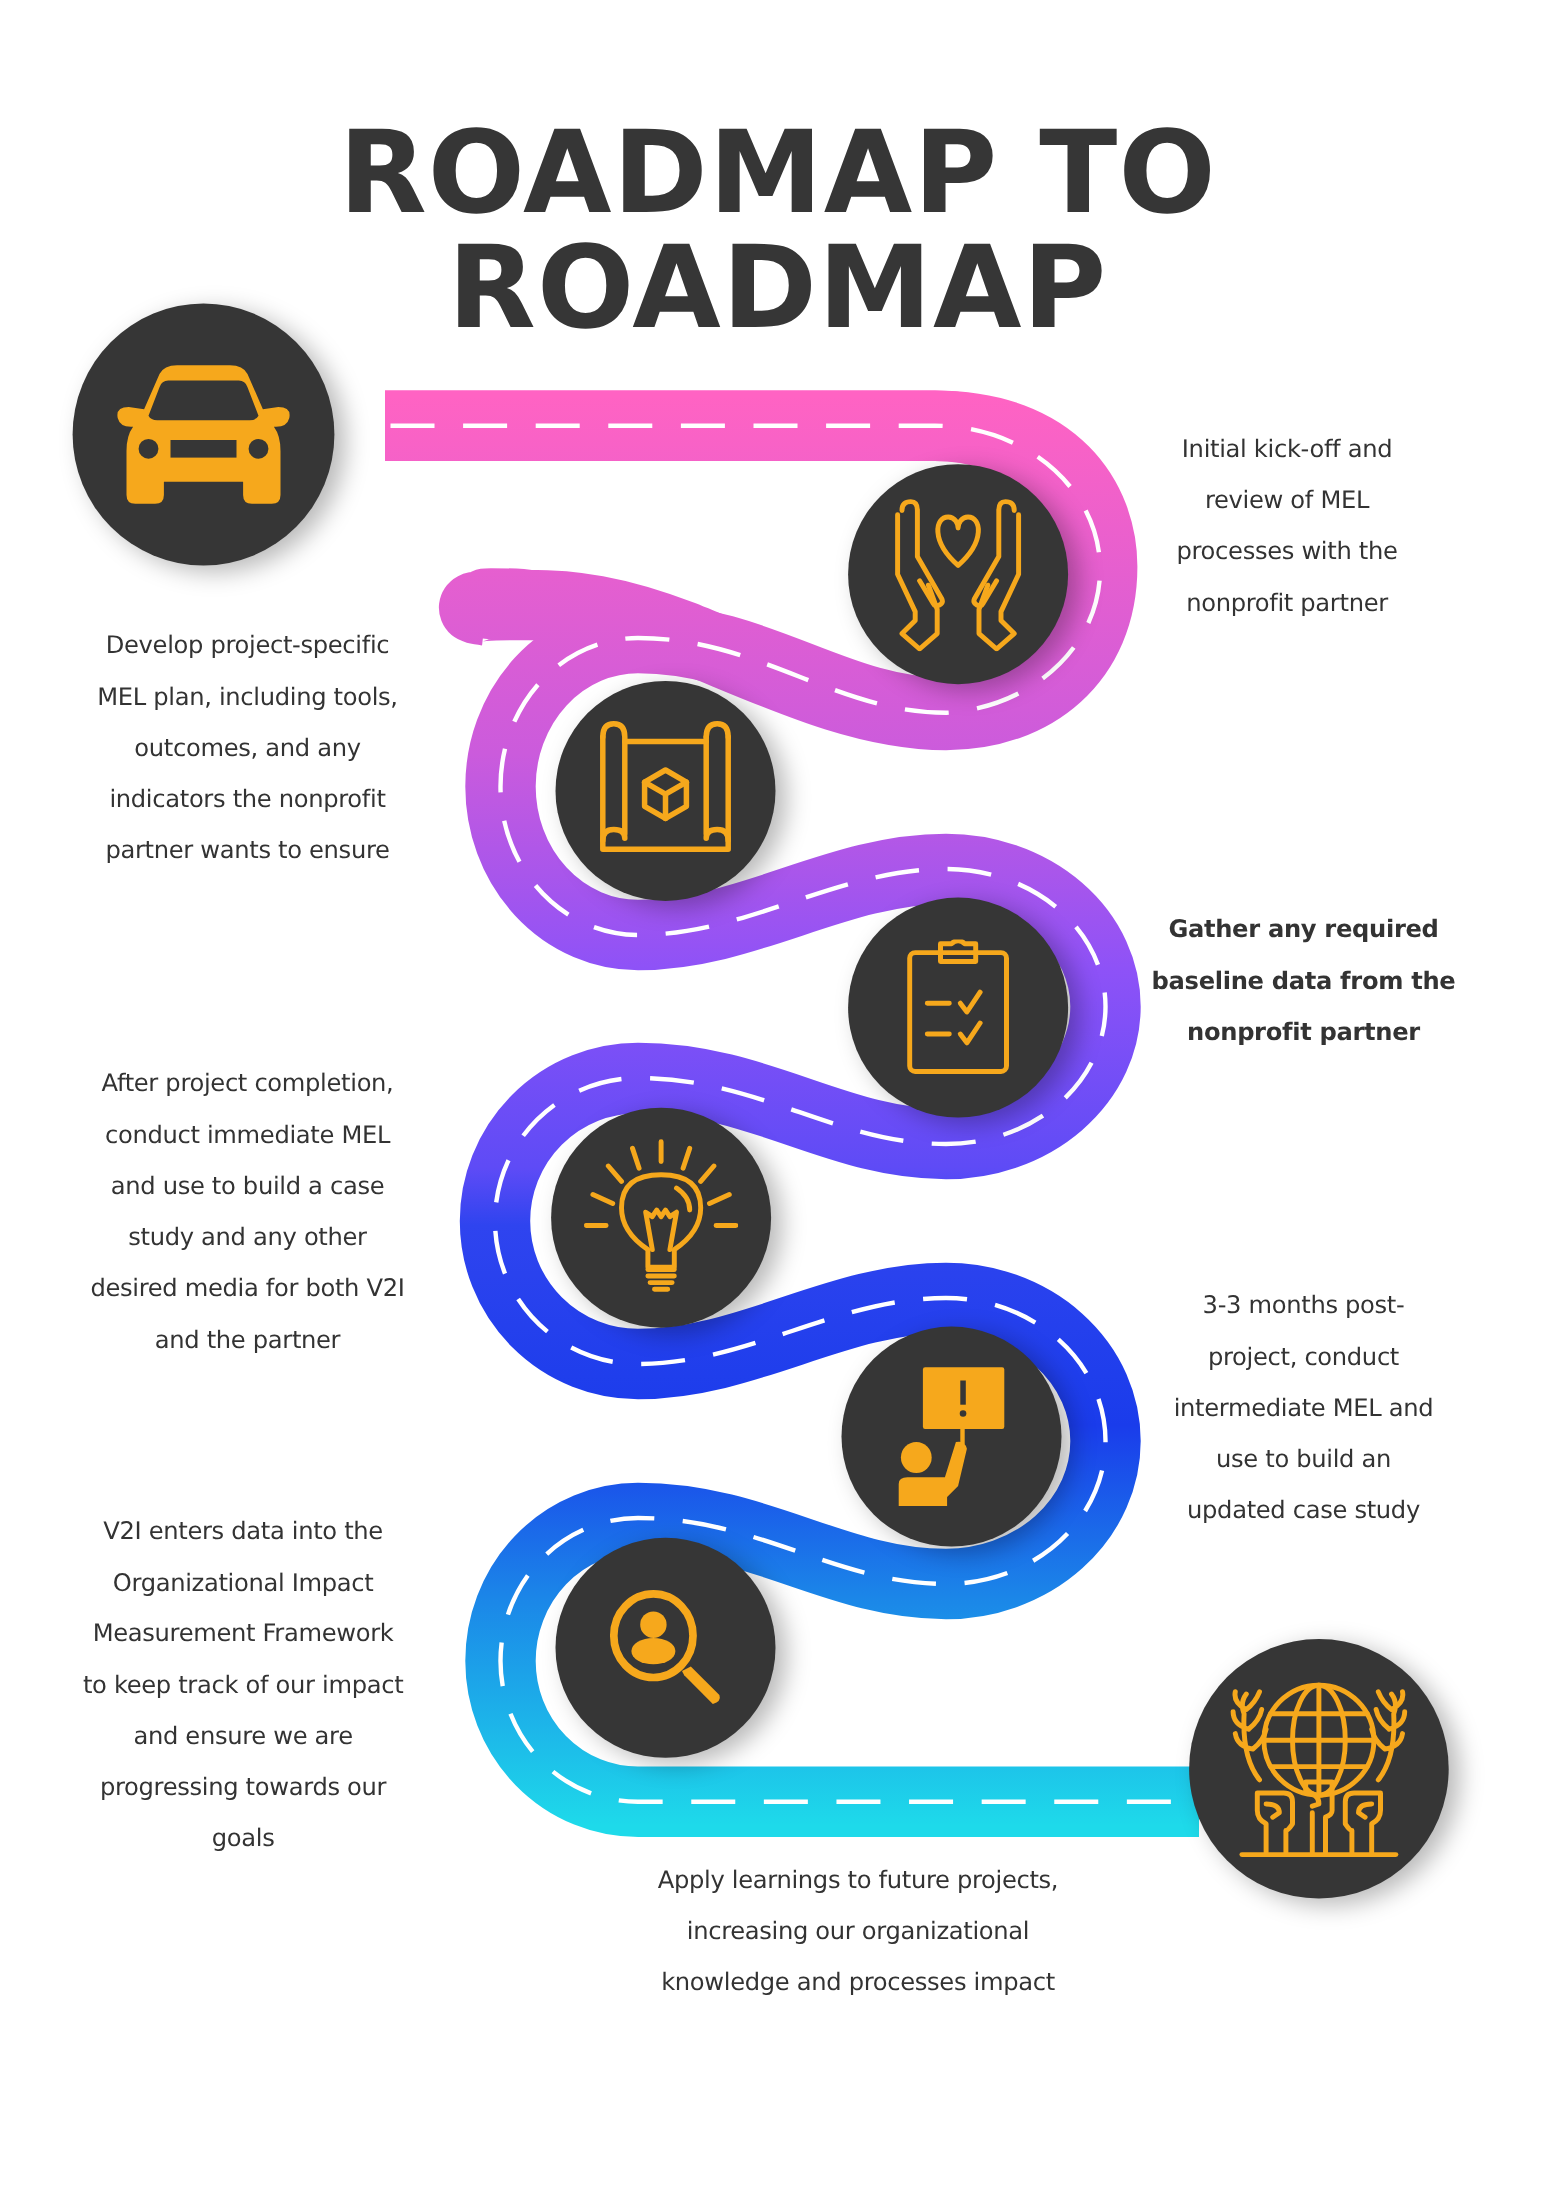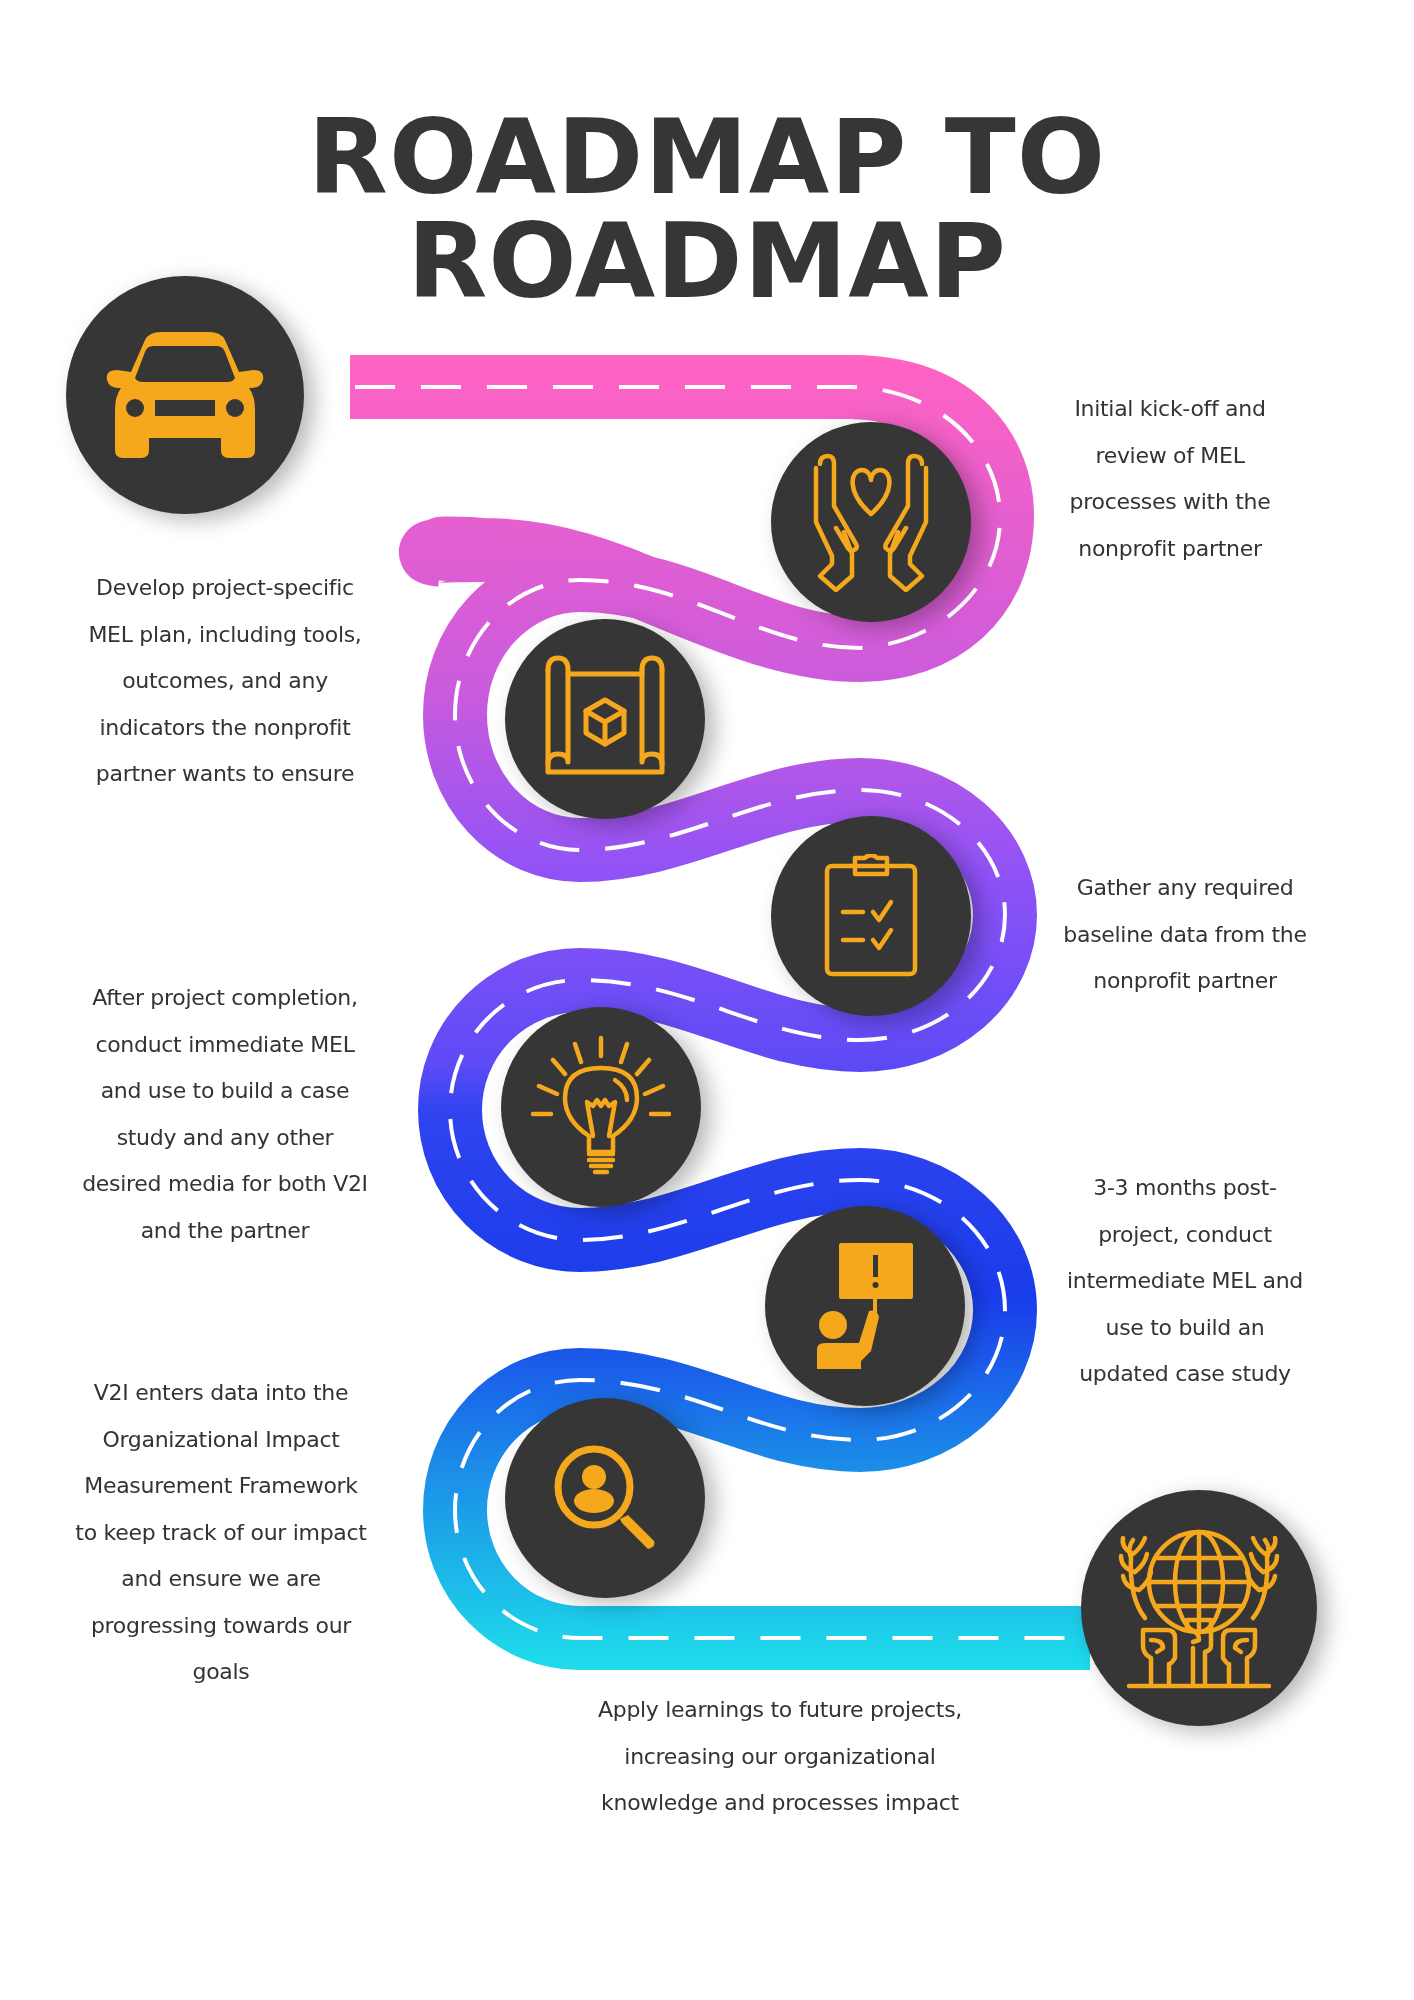--- a/index.html
+++ b/index.html
@@ -226,24 +226,24 @@
 
 <div class="step" style="left:1000px;top:386px;width:340px;">Initial kick-off and
 review of MEL
 processes with the
 nonprofit partner</div>
 <div class="step" style="left:18px;top:565px;width:414px;">Develop project-specific
 MEL plan, including tools,
 outcomes, and any
 indicators the nonprofit
 partner wants to ensure</div>
-<div class="step" style="left:1000px;top:865px;width:370px;">Gather any required
+<div class="step" style="left:1000px;top:823px;width:370px;font-weight:bold;">Gather any required
 baseline data from the
 nonprofit partner</div>
-<div class="step" style="left:18px;top:963px;width:414px;margin-top:12px;">After project completion,
+<div class="step" style="left:18px;top:963px;width:414px;">After project completion,
 conduct immediate MEL
 and use to build a case
 study and any other
 desired media for both V2I
 and the partner</div>
 <div class="step" style="left:1000px;top:1165px;width:370px;">3-3 months post-
 project, conduct
 intermediate MEL and
 use to build an
 updated case study</div>

